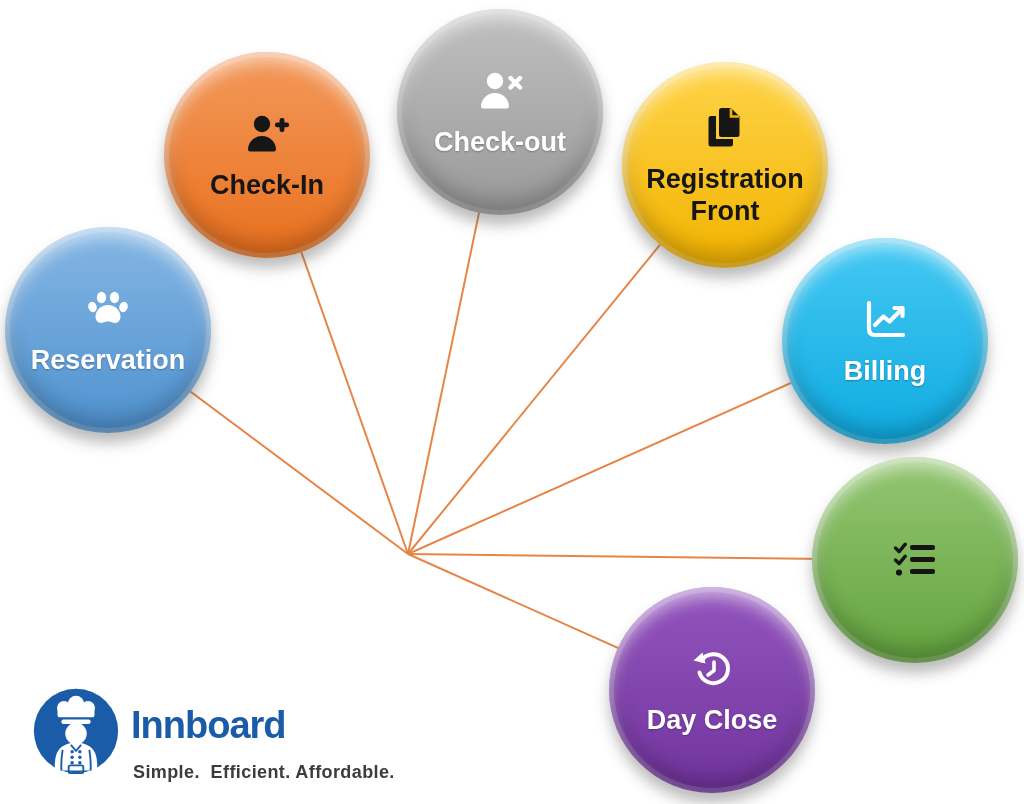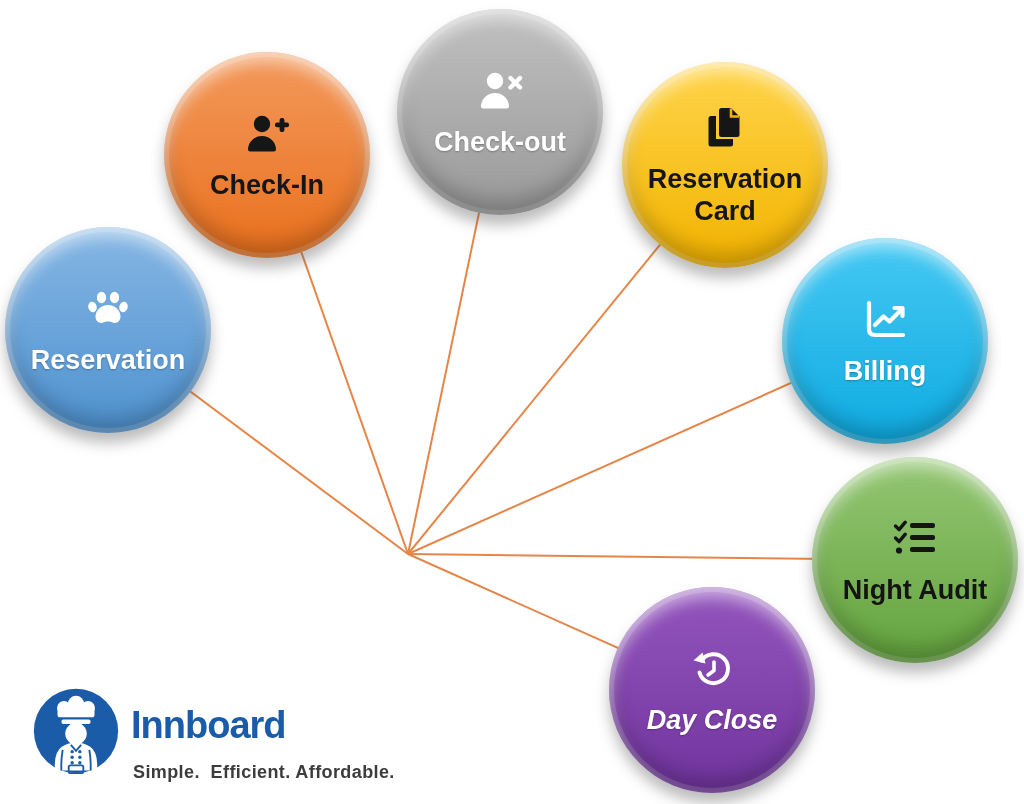--- a/index.html
+++ b/index.html
@@ -92,21 +92,21 @@
   </div>
 
   <div class="node" id="node-registration-card" style="background: linear-gradient(rgb(255, 212, 74) 0%, rgb(242, 179, 0) 100%); color: rgb(22, 22, 22); --gap: #f2b300;">
     <span class="icon">
       <svg width="48" height="48" viewBox="0 0 48 48" fill="currentColor">
         <path d="M10 13 h5 v23 h17 v5 a2.5 2.5 0 0 1 -2.5 2.5 h-19.5 a2.5 2.5 0 0 1 -2.5 -2.5 v-25.5 a2.5 2.5 0 0 1 2.5 -2.5 z"></path>
         <path d="M20.5 5 h9.5 l8.5 8.5 v18 a2.5 2.5 0 0 1 -2.5 2.5 h-15.5 a2.5 2.5 0 0 1 -2.5 -2.5 v-24 a2.5 2.5 0 0 1 2.5 -2.5 z"></path>
         <path d="M30 5.5 v8 h8" fill="none" style="stroke:var(--gap,#f2b300)" stroke-width="2.6"></path>
       </svg>
     </span>
-    <span class="label">Reservation Card</span>
+    <span class="label">Registration Front</span>
   </div>
 
   <div class="node light-text" id="node-billing" style="background: linear-gradient(rgb(69, 200, 243) 0%, rgb(15, 171, 225) 100%); color: rgb(255, 255, 255); text-align: right; --gap: #0fabe1;">
     <span class="icon">
       <svg width="48" height="48" viewBox="0 0 48 48" fill="none" stroke="currentColor" stroke-width="4.2" stroke-linecap="round" stroke-linejoin="round">
         <path d="M8 8 v26 q0 6 6 6 h28"></path>
         <path d="M14 30 l8.5 -8.5 l6 5 l12.5 -12.5"></path>
         <path d="M33.5 13 h8 v8"></path>
       </svg>
     </span>
@@ -117,24 +117,23 @@
     <span class="icon">
       <svg width="48" height="48" viewBox="0 0 48 48" fill="currentColor">
         <rect x="19" y="9" width="25" height="5" rx="2"></rect>
         <rect x="19" y="21" width="25" height="5" rx="2"></rect>
         <rect x="19" y="33" width="25" height="5" rx="2"></rect>
         <path d="M4.5 12 l3.6 3.6 6.2 -7.4" fill="none" stroke="currentColor" stroke-width="3.4" stroke-linecap="round" stroke-linejoin="round"></path>
         <path d="M4.5 24 l3.6 3.6 6.2 -7.4" fill="none" stroke="currentColor" stroke-width="3.4" stroke-linecap="round" stroke-linejoin="round"></path>
         <circle cx="8" cy="36.5" r="3.1"></circle>
       </svg>
     </span>
-    <span class="label">Night Audit</span>
   </div>
 
-  <div class="node light-text" id="node-day-close" style="background: linear-gradient(rgb(147, 85, 189) 0%, rgb(113, 52, 158) 100%); color: rgb(255, 255, 255); font-style: italic; --gap: #71349e;">
+  <div class="node light-text" id="node-day-close" style="background: linear-gradient(rgb(147, 85, 189) 0%, rgb(113, 52, 158) 100%); color: rgb(255, 255, 255); --gap: #71349e;">
     <span class="icon">
       <svg width="48" height="48" viewBox="0 0 48 48" fill="none" stroke="currentColor" stroke-width="4" stroke-linecap="round" stroke-linejoin="round">
         <path d="M13.5 16.5 A14.5 14.5 0 1 1 11.5 28.5"></path>
         <path d="M17.5 19.5 L5.5 16.5 L14.5 8.5 z" fill="currentColor" stroke="none"></path>
         <path d="M26 18 v8.5 l-6 4.5" stroke-width="3.6"></path>
       </svg>
     </span>
     <span class="label">Day Close</span>
   </div>
 

